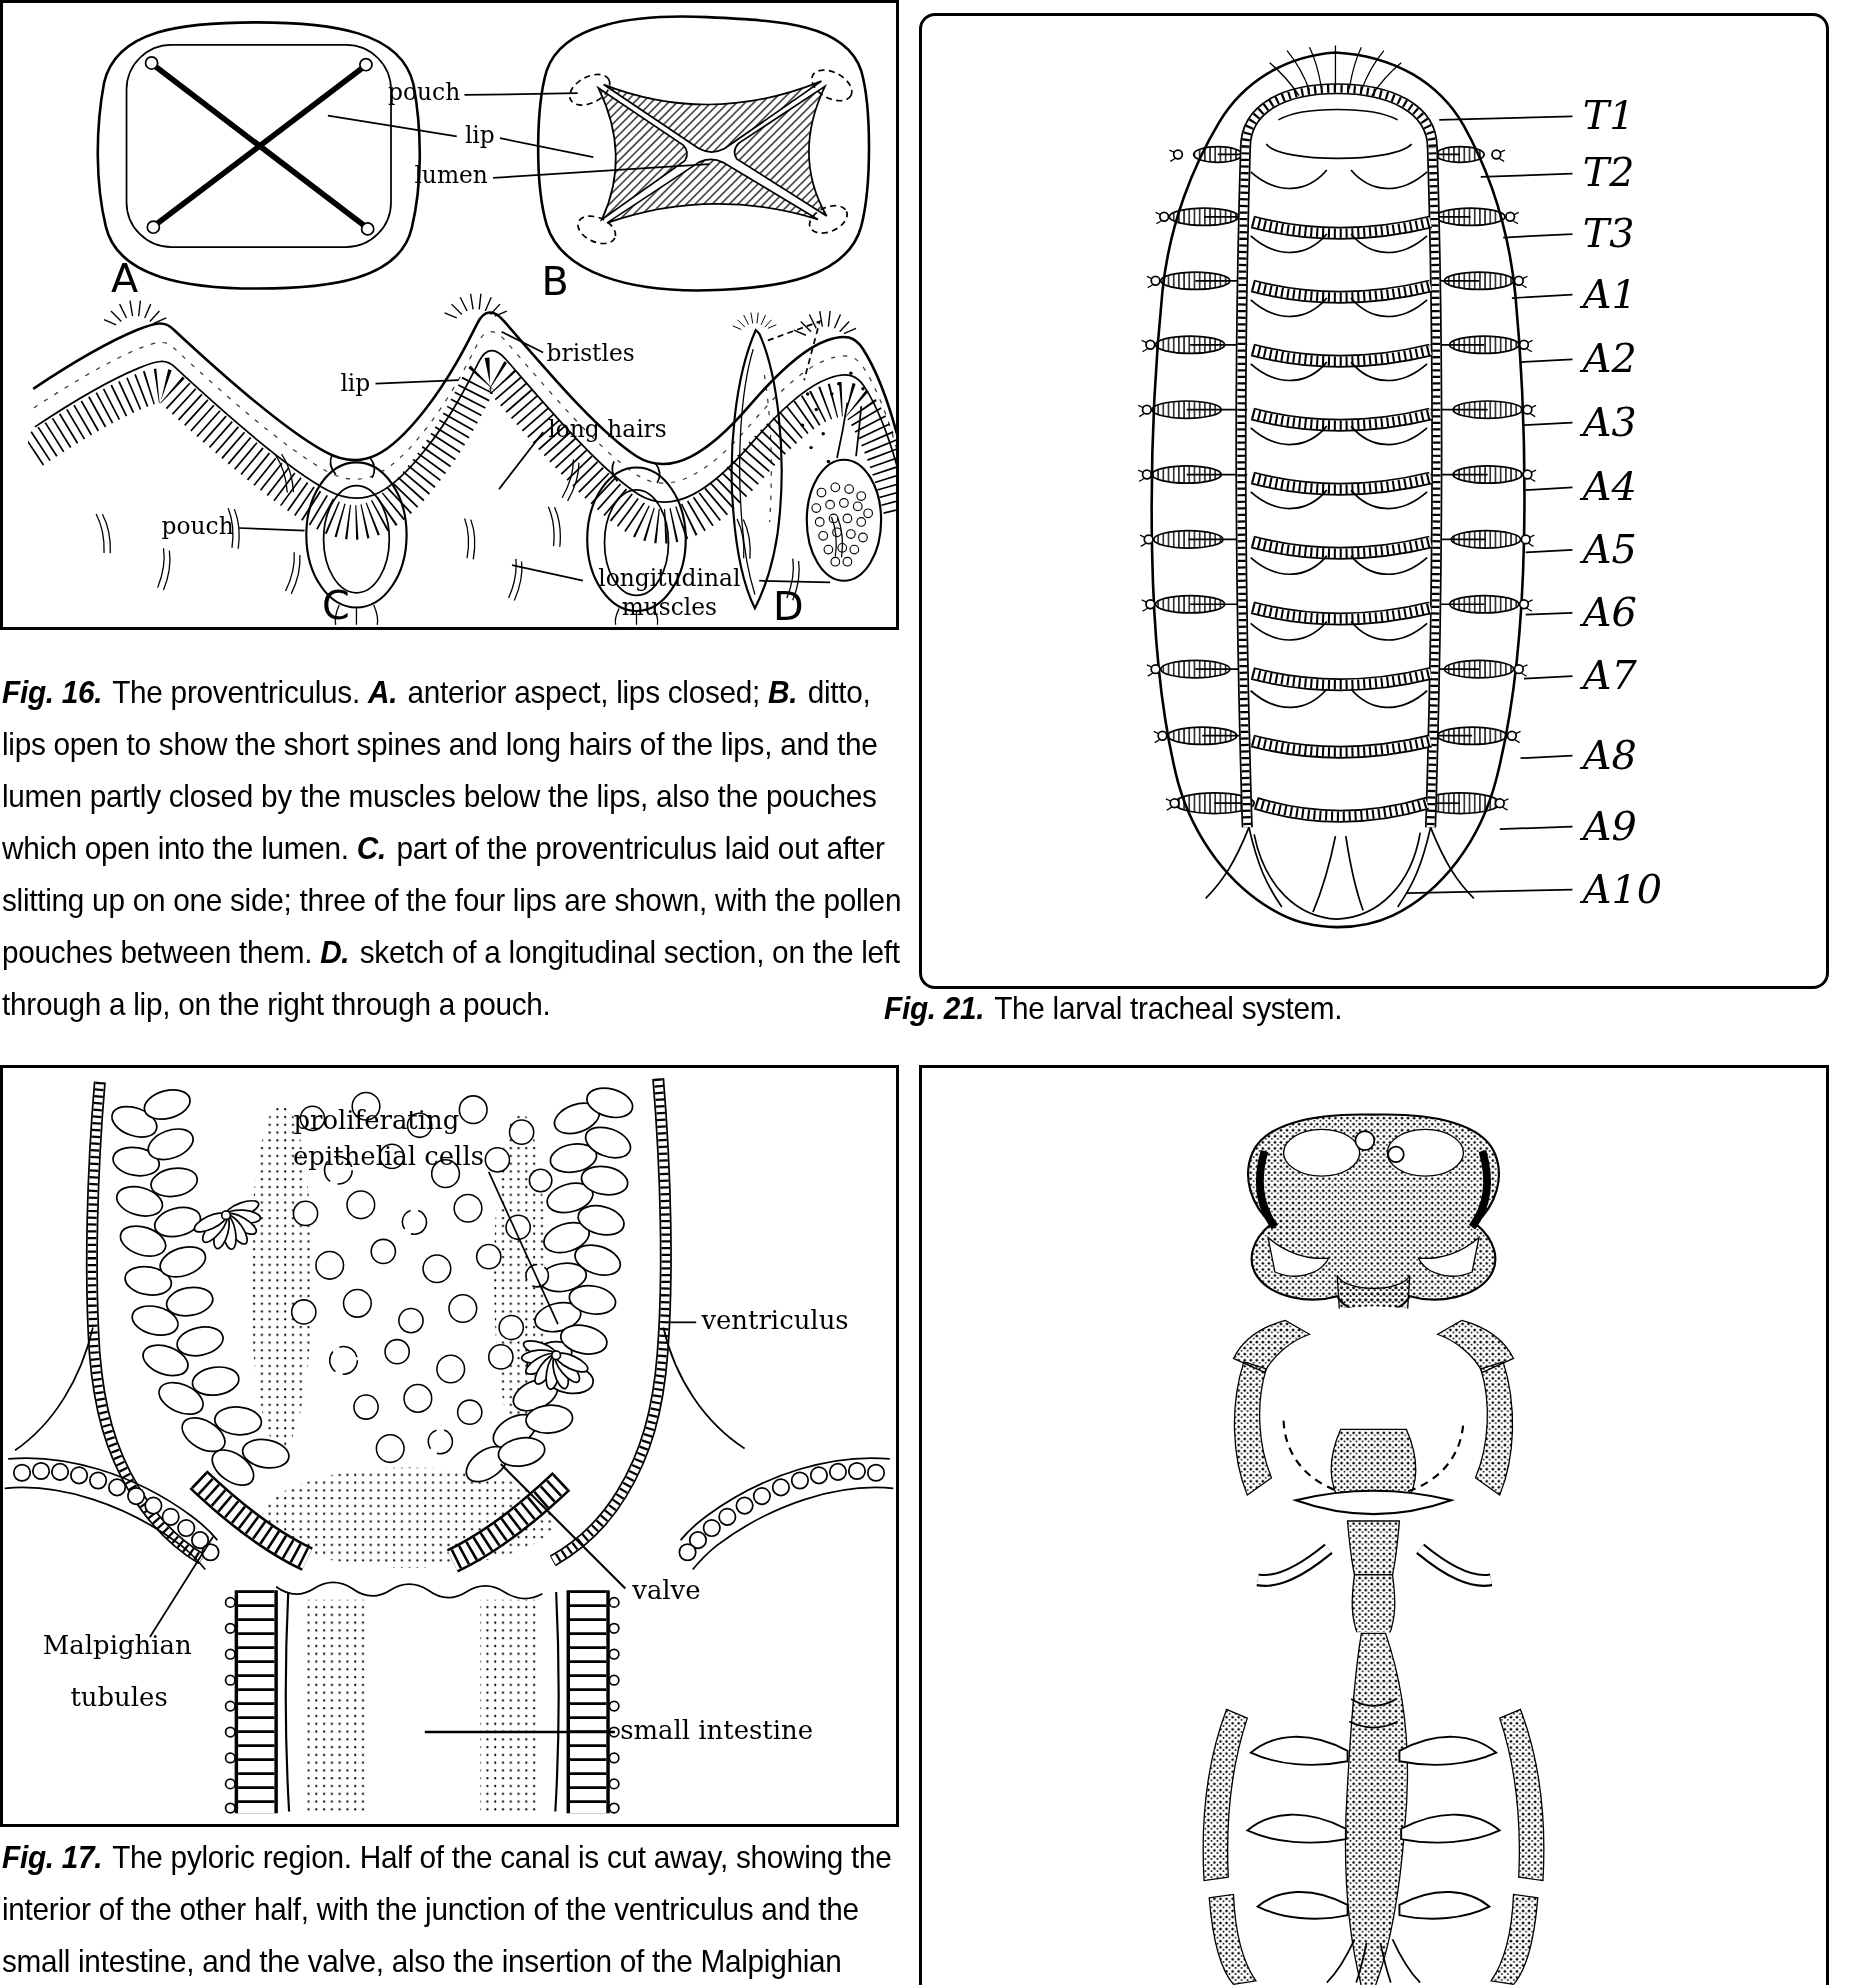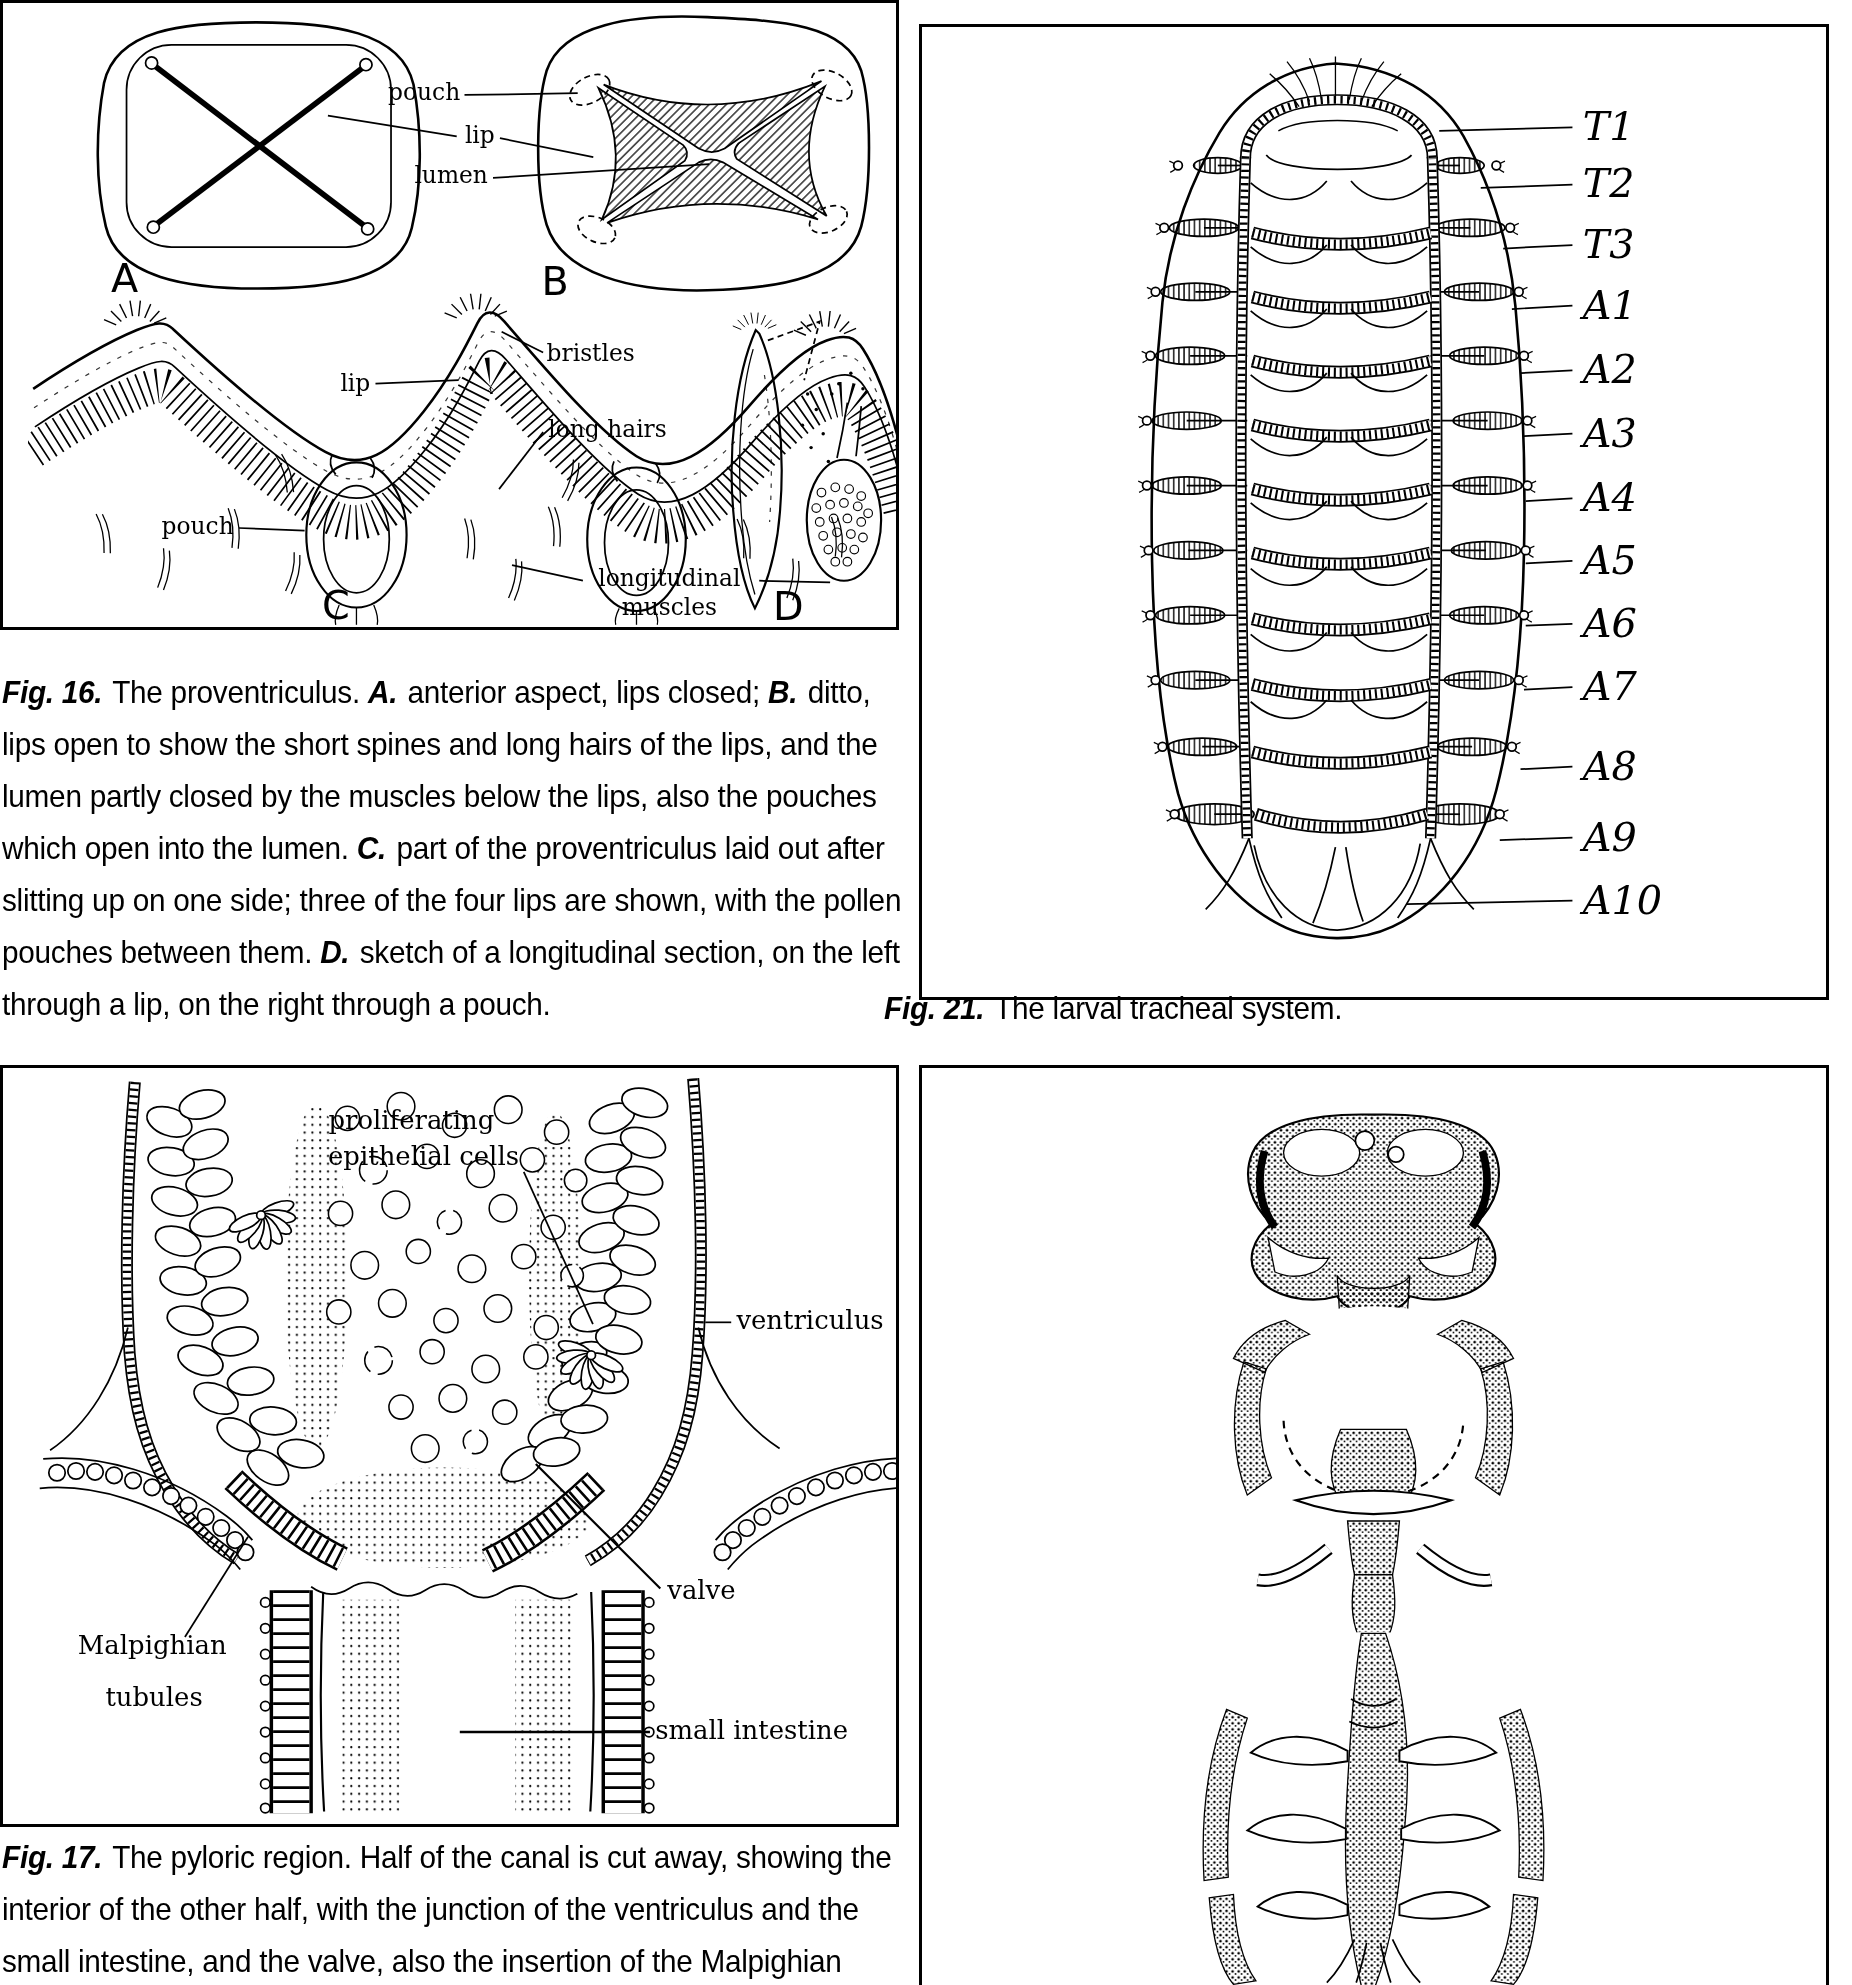--- a/index.html
+++ b/index.html
@@ -1,21 +1,21 @@
 <!DOCTYPE html>
 <html style="font-size:14px"><head>
 <meta charset="utf-8">
 <style>
   html,body{margin:0;padding:0;}
   body{width:1852px;height:1985px;position:relative;overflow:hidden;background:#fff;
        font-family:"Liberation Sans",sans-serif;color:#000;}
   .panel{position:absolute;border:3.5px solid #000;background:#fff;box-sizing:border-box;overflow:hidden;}
   #p16{left:0;top:29;width:899px;height:630px;padding-left:25px;}
-  #p21{left:919px;top:24px;width:910px;height:976px;}
-  #p17{left:0;top:1065px;width:899px;height:762px;padding-left:35px;}
+  #p21{left:919px;top:13px;width:910px;height:976px;border-radius:16px;}
+  #p17{left:0;top:1065px;width:899px;height:762px;}
   #p4 {left:919px;top:1065px;width:910px;height:951px;}
   .caption{position:absolute;font-size:32px;letter-spacing:-0.3px;line-height:52px;}
   #cap16{left:1.7px;top:666px;width:968px;}
   #cap21{left:884px;top:982px;width:917px;}
   #cap17{left:1.7px;top:1831px;width:968px;}
   .cap-line{height:52px;white-space:nowrap;transform:scaleX(.93);transform-origin:0 0;}
   .cap-line .b{font-weight:bold;font-style:italic;padding-right:2.6px;}
   
   .ln15{stroke:#000;stroke-width:1.5;fill:none}
   .ln18{stroke:#000;stroke-width:1.8;fill:#fff}

